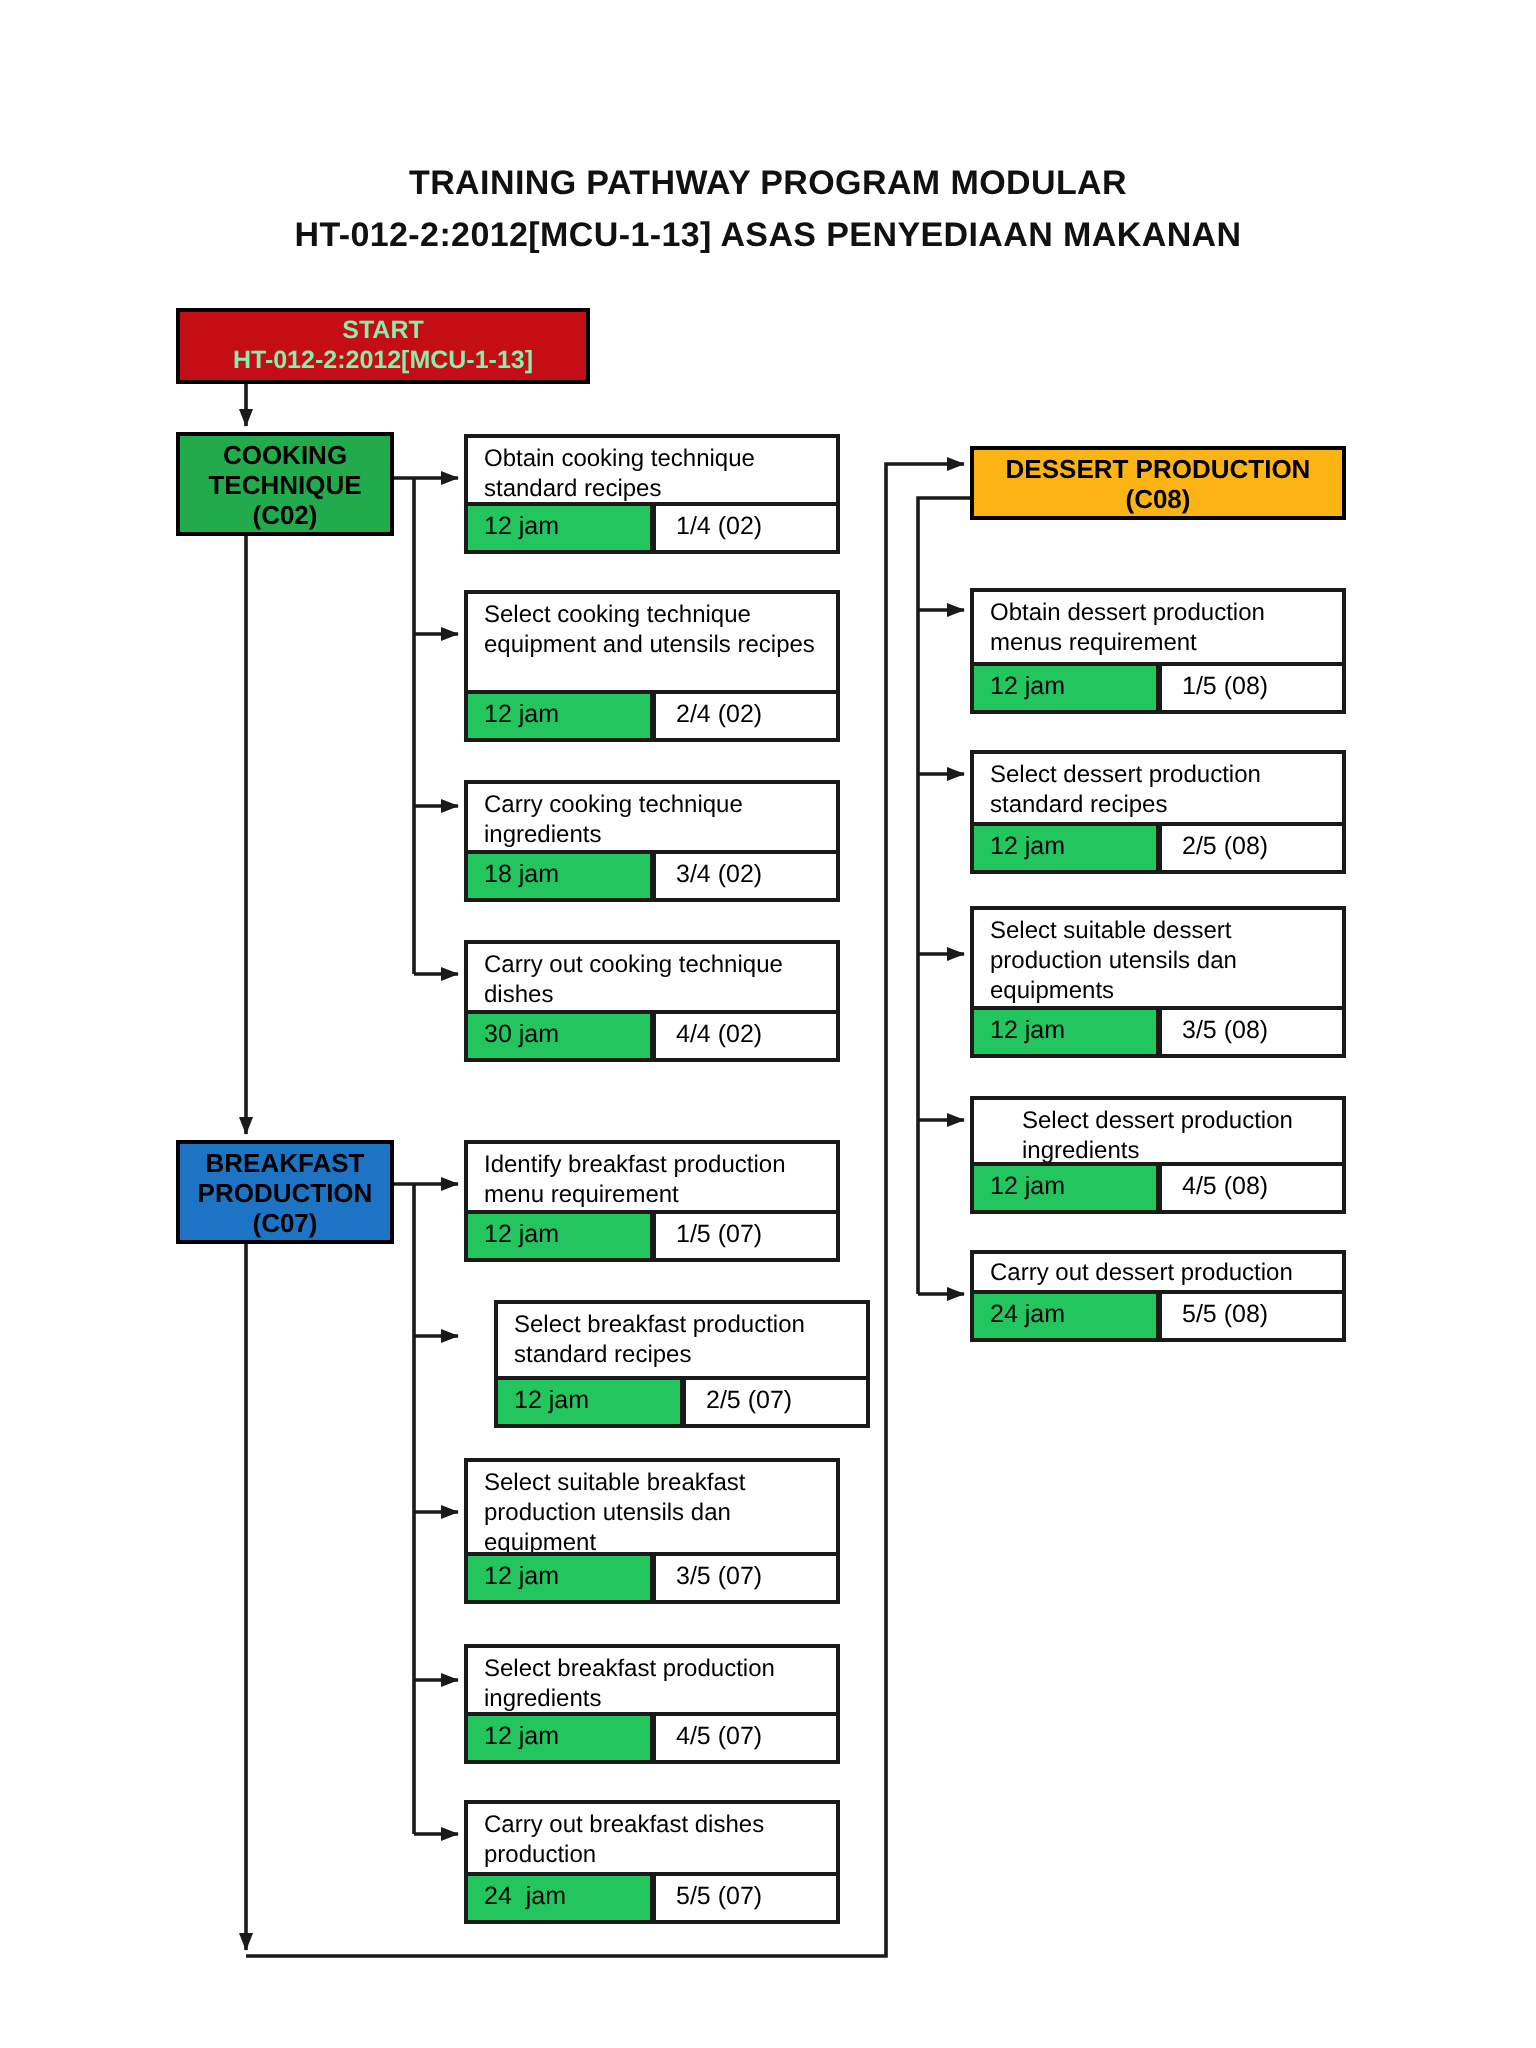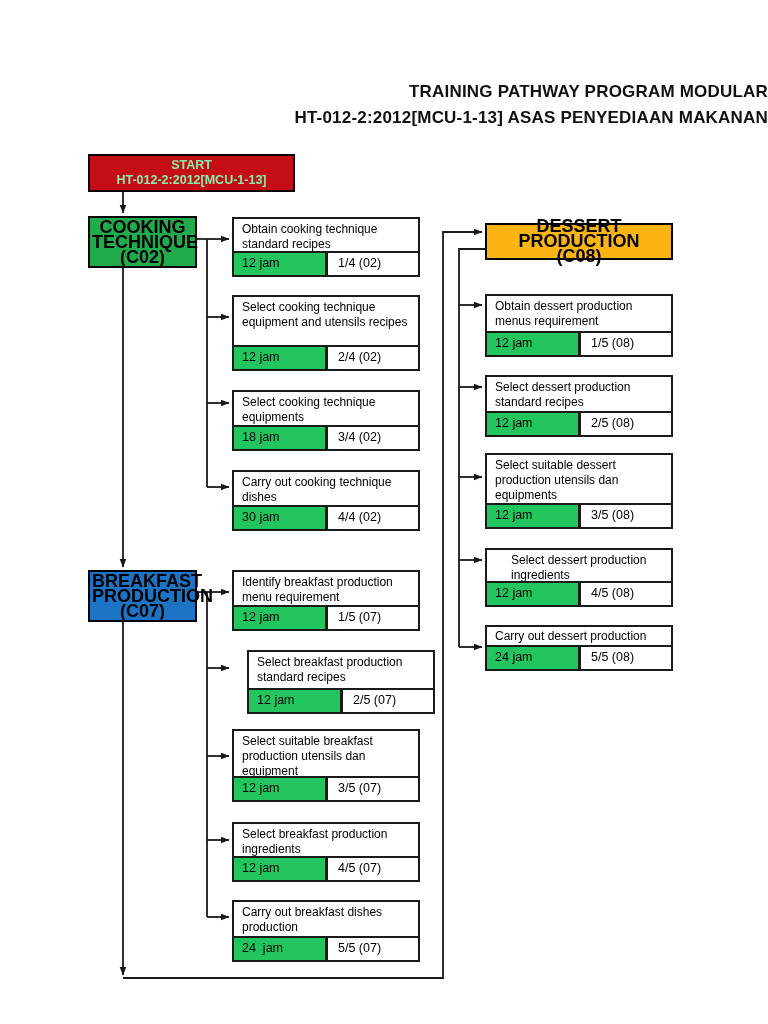--- a/index.html
+++ b/index.html
@@ -2,34 +2,34 @@
 <html><head>
 <meta charset="utf-8">
 <style>
   html,body{margin:0;padding:0;background:#fff;}
   .page{
     position:relative;width:768px;height:1024px;background:#ffffff;
     font-family:"Liberation Sans", sans-serif;color:#000;overflow:hidden;
   }
   *{box-sizing:border-box;}
   .title-line{
-    position:absolute;left:0;width:768px;text-align:right;
+    position:absolute;left:0;width:768px;text-align:center;
     font-weight:bold;font-size:17px;letter-spacing:.2px;color:#111;
   }
   svg.connectors{position:absolute;left:0;top:0;}
   .startbox{
     position:absolute;left:88px;top:154px;width:207px;height:38px;
     border:2px solid #000;color:#86efac;text-align:center;
     display:flex;flex-direction:column;justify-content:center;
     font-weight:bold;font-size:12.5px;line-height:15px;
   }
   .module{
     position:absolute;border:2px solid #000;text-align:center;
     display:flex;flex-direction:column;justify-content:center;
-    font-weight:bold;font-size:18px;line-height:15px;color:#000;
+    font-weight:bold;font-size:13px;line-height:15px;color:#000;
     padding:0 2px;
   }
   .module .module-name{white-space:normal;}
   .task{position:absolute;width:188px;}
   .task-title{
     border:2px solid #1a1a1a;background:#fff;
     font-size:12px;line-height:15px;padding:3px 6px 0 8px;
     overflow:hidden;
   }
   .task-hours{display:flex;margin-top:-2px;height:26px;}
@@ -112,21 +112,21 @@
     </div>
   </div>
   <div class="task" style="left:232px;top:295px;">
     <div class="task-title" style="height:52px;">Select cooking technique equipment and utensils recipes</div>
     <div class="task-hours">
       <div class="hours-cell">12 jam</div>
       <div class="seq-cell">2/4 (02)</div>
     </div>
   </div>
   <div class="task" style="left:232px;top:390px;">
-    <div class="task-title" style="height:37px;">Select cooking technique equipments</div>
+    <div class="task-title" style="height:37px;">Carry cooking technique ingredients</div>
     <div class="task-hours">
       <div class="hours-cell">18 jam</div>
       <div class="seq-cell">3/4 (02)</div>
     </div>
   </div>
   <div class="task" style="left:232px;top:470px;">
     <div class="task-title" style="height:37px;">Carry out cooking technique dishes</div>
     <div class="task-hours">
       <div class="hours-cell">30 jam</div>
       <div class="seq-cell">4/4 (02)</div>

